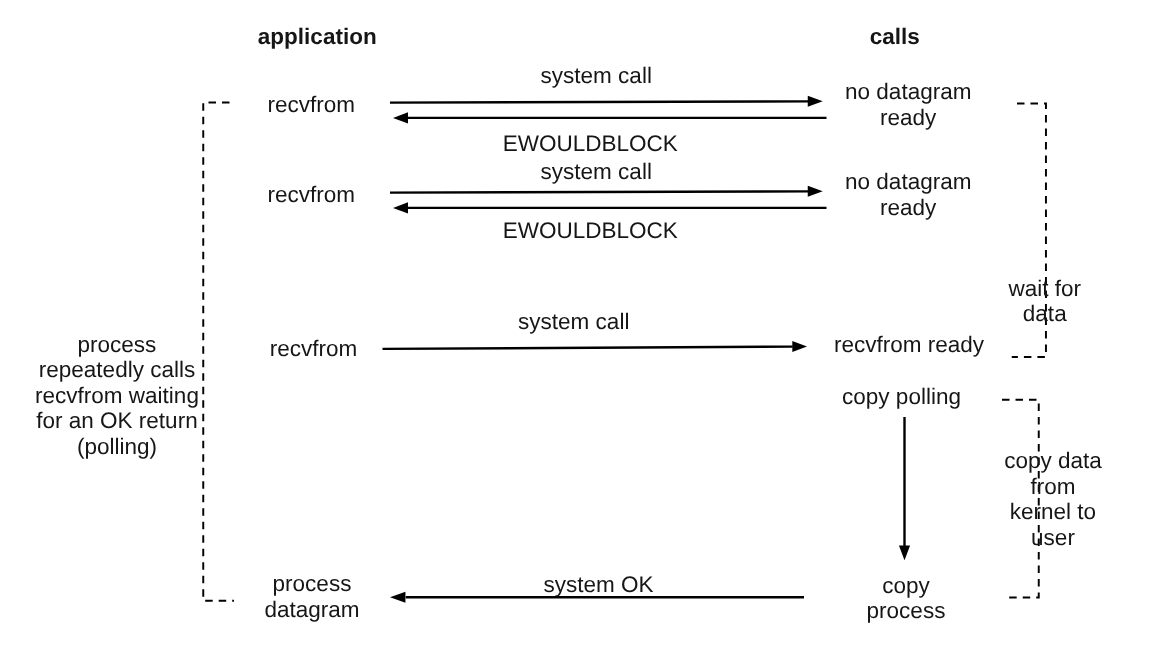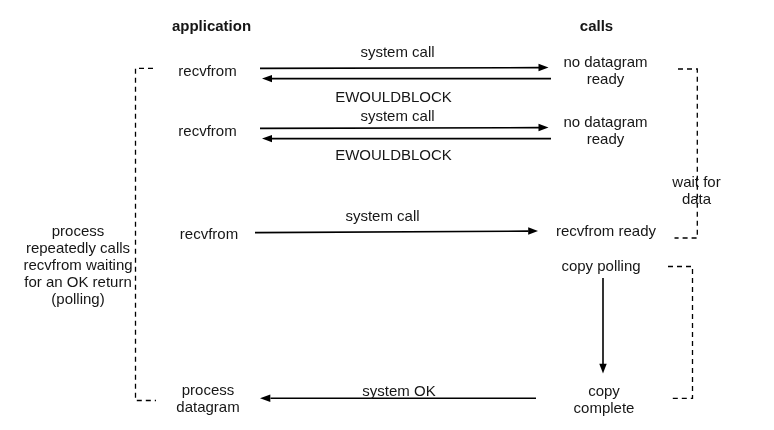--- a/index.html
+++ b/index.html
@@ -77,30 +77,32 @@
   <div class="label" style="left:208px; top:398px">process
 datagram</div>
 
   <div class="label" style="left:605.5px; top:70px">no datagram
 ready</div>
   <div class="label" style="left:605.5px; top:130px">no datagram
 ready</div>
   <div class="label" style="left:606px; top:230px">recvfrom ready</div>
   <div class="label" style="left:601px; top:265px">copy polling</div>
   <div class="label" style="left:604px; top:399px">copy
-complete</div>
+process</div>
 
   <div class="label" style="left:397.5px; top:50.5px">system call</div>
   <div class="label" style="left:393.5px; top:96px">EWOULDBLOCK</div>
   <div class="label" style="left:397.5px; top:114.5px">system call</div>
   <div class="label" style="left:393.5px; top:153.5px">EWOULDBLOCK</div>
   <div class="label" style="left:382.5px; top:215px">system call</div>
   <div class="label" style="left:399px; top:390px">system OK</div>
 
   <div class="label" style="left:78px; top:263.5px">process
 repeatedly calls
 recvfrom waiting
 for an OK return
 (polling)</div>
-  <div class="label" style="left:696.5px; top:190px">wait for
+  <div class="label" style="left:696.5px; top:201px">wait for
 data</div>
+  <div class="label" style="left:702px; top:332.5px">copy data from
+kernel to user</div>
 
 </div>
 
 </body></html>

